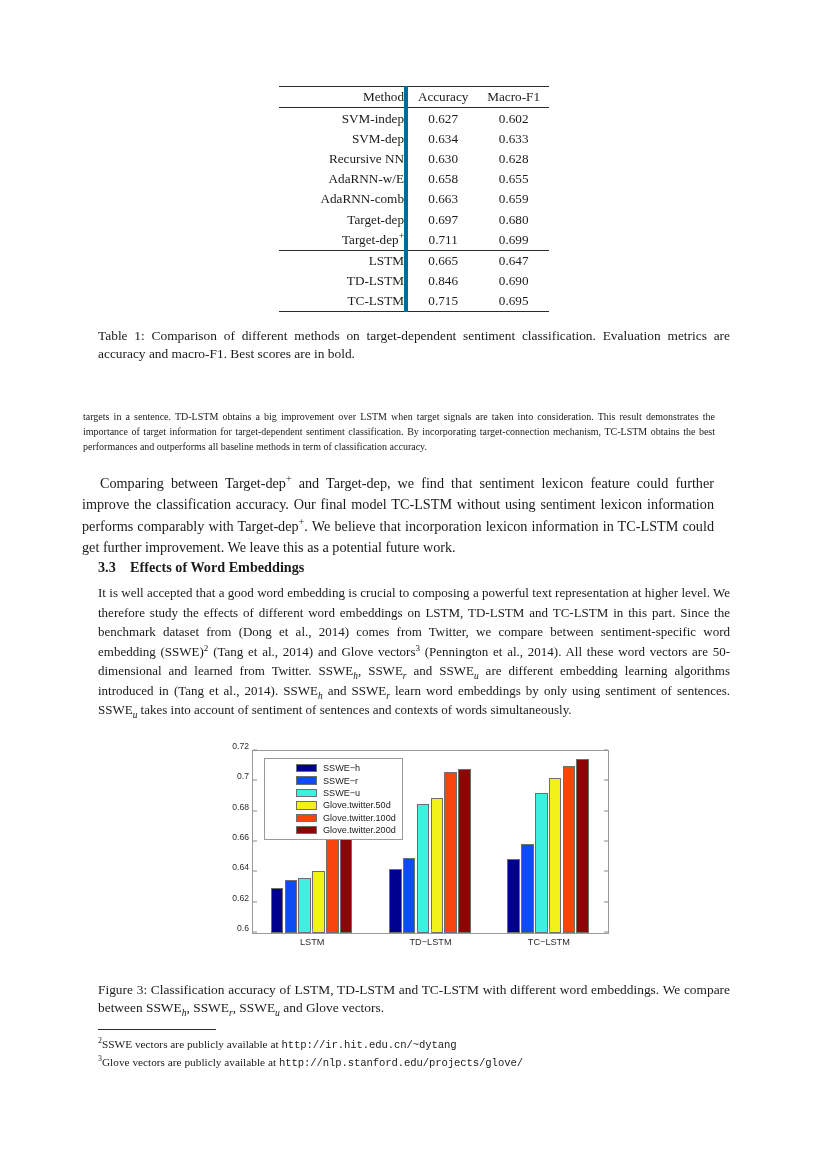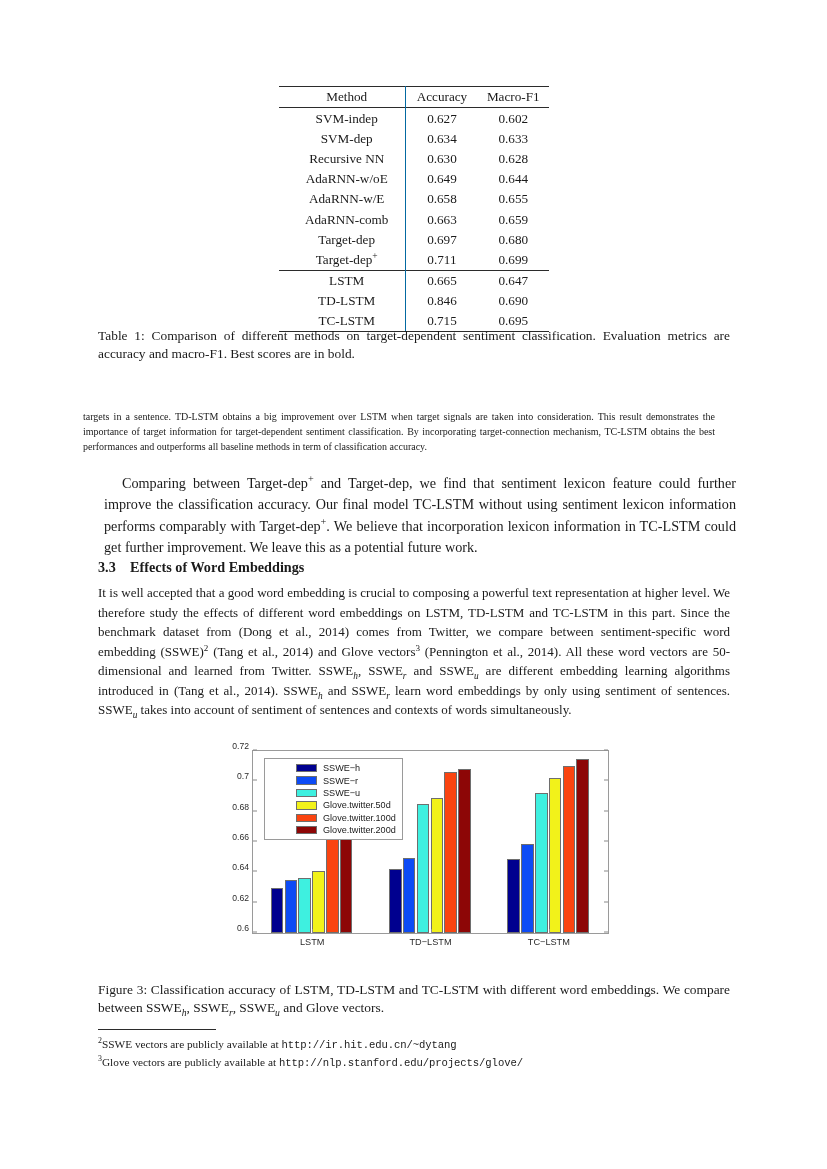--- a/index.html
+++ b/index.html
@@ -36,24 +36,24 @@
     line-height: 1.0;
   }
   table.results td, table.results th {
     padding: 3.4px 0 3.6px 0;
     font-weight: normal;
     text-align: center;
     vertical-align: baseline;
     white-space: nowrap;
   }
   table.results th.meth, table.results td.meth {
-    text-align: center;
+    text-align: right;
     padding-left: 9px;
     width: 122px;
-    border-right: 1px solid #0369a1;
+    border-right: 4px solid #0369a1;
   }
   table.results td.acc, table.results th.acc { width: 74px; }
   table.results td.f1,  table.results th.f1  { width: 74px; }
   tr.toprule    > * { border-top: 1.1px solid #2b2b2b; }
   tr.headrule   > * { border-top: 1.1px solid #2b2b2b; }
   tr.midrule    > * { border-top: 1.1px solid #2b2b2b; }
   tr.botrule    > * { border-bottom: 1.1px solid #2b2b2b; }
   .bold { font-weight: bold; }
   sup.plus { font-size: 0.72em; vertical-align: super; line-height: 0; }
 
@@ -73,21 +73,21 @@
     left: 83px;
     top: 409px;
     width: 632px;
     font-size: 10px;
     line-height: 1.50;
     text-align: justify;
     text-justify: inter-word;
   }
   .body2 {
     position: absolute;
-    left: 104px;
+    left: 82px;
     top: 473px;
     width: 632px;
     font-size: 14.2px;
     line-height: 1.50;
     text-align: justify;
     text-justify: inter-word;
     text-indent: 18px;
   }
   .sechead {
     position: absolute;
@@ -257,25 +257,20 @@
           </tr>
           <tr class="">
             <td class="meth">SVM-dep</td>
             <td class="acc">0.634</td>
             <td class="f1">0.633</td>
           </tr>
           <tr class="">
             <td class="meth">Recursive NN</td>
             <td class="acc">0.630</td>
             <td class="f1">0.628</td>
-          </tr>
-          <tr class="">
-            <td class="meth">AdaRNN-w/oE</td>
-            <td class="acc">0.649</td>
-            <td class="f1">0.644</td>
           </tr>
           <tr class="">
             <td class="meth">AdaRNN-w/E</td>
             <td class="acc">0.658</td>
             <td class="f1">0.655</td>
           </tr>
           <tr class="">
             <td class="meth">AdaRNN-comb</td>
             <td class="acc">0.663</td>
             <td class="f1">0.659</td>

